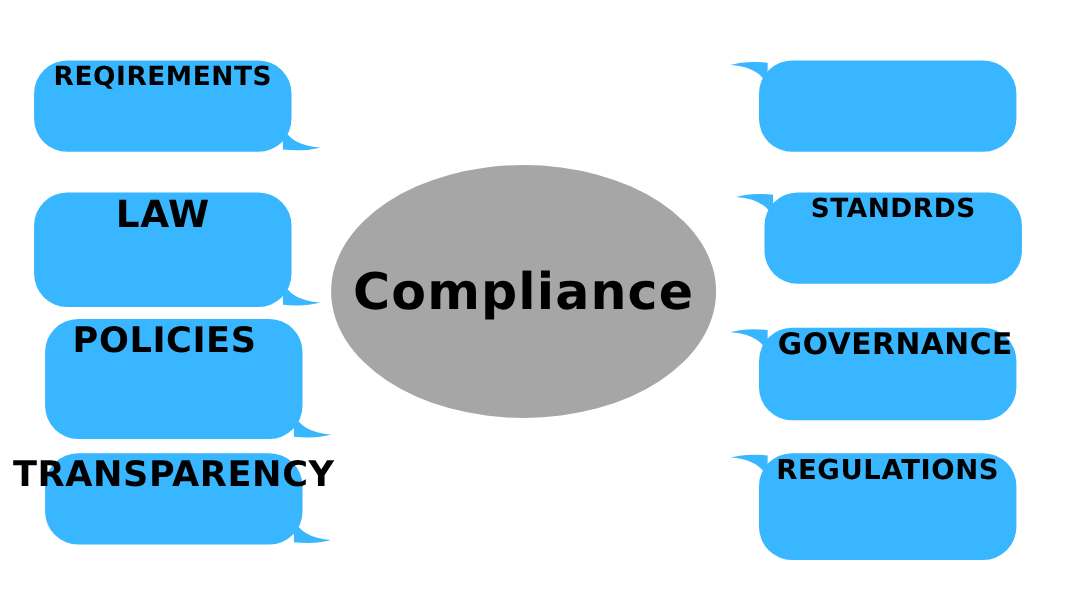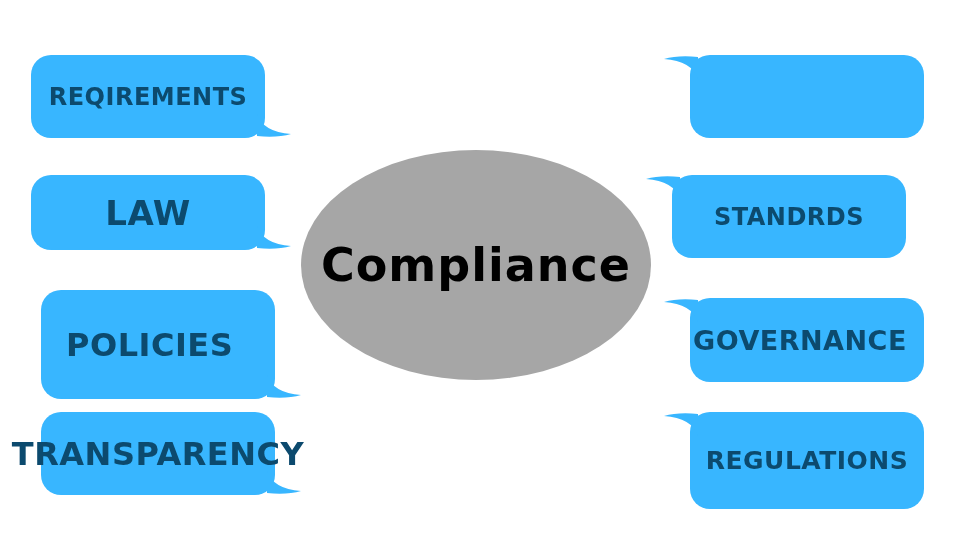--- a/index.html
+++ b/index.html
@@ -1,38 +1,38 @@
 <!DOCTYPE html>
 <html><head>
 <meta charset="utf-8">
 <style>
   html, body { margin:0; padding:0; background:#ffffff; }
   body { width:980px; height:551px; position:relative; overflow:hidden;
          font-family:"DejaVu Sans", sans-serif; }
-  .bubble { position:absolute; width:234px; background:#38b6ff; border-radius:20px;
-            display:flex; align-items:center; justify-content:center;
-            color:#0c4a6e; font-weight:bold; letter-spacing:0.5px; }
+  .bubble { position:absolute; width:234px; background:#38b6ff; border-radius:30px;
+            display:flex; justify-content:center;
+            color:#000000; font-weight:bold; letter-spacing:0.5px; }
   .bubble .tail { position:absolute; width:34px; height:24px; }
   .left .tail { right:-26px; bottom:0; }
   .right .tail { left:-26px; top:0; }
   .ellipse { position:absolute; left:301px; top:150px; width:350px; height:230px;
              background:#a6a6a6; border-radius:50%;
              display:flex; align-items:center; justify-content:center; }
   .ellipse span { font-size:46px; font-weight:bold; color:#000; letter-spacing:1px; }
 </style>
 </head>
 <body>
 
 <div class="bubble left" style="left:31px; top:55px; height:83px; font-size:24px;">
   <span>REQIREMENTS</span>
   <svg class="tail" viewBox="0 0 34 24">
       <path d="M0 0 Q6 18 34 20 Q20 24 0 22 Z" fill="#38b6ff"></path>
     </svg>
 </div>
-<div class="bubble left" style="left:31px; top:175px; height:75px; font-size:34px;">
+<div class="bubble left" style="left:31px; top:175px; height:104px; font-size:34px;">
   <span>LAW</span>
   <svg class="tail" viewBox="0 0 34 24">
       <path d="M0 0 Q6 18 34 20 Q20 24 0 22 Z" fill="#38b6ff"></path>
     </svg>
 </div>
 <div class="bubble left" style="left:41px; top:290px; height:109px; font-size:32px; justify-content:flex-start; padding-left:0;">
   <span style="margin-left:25px;">POLICIES</span>
   <svg class="tail" viewBox="0 0 34 24">
       <path d="M0 0 Q6 18 34 20 Q20 24 0 22 Z" fill="#38b6ff"></path>
     </svg>
@@ -46,28 +46,28 @@
 
 <div class="ellipse">
   <span>Compliance</span>
 </div>
 
 <div class="bubble right" style="left:690px; top:55px; height:83px; font-size:34px;">
   <svg class="tail" viewBox="0 0 34 24">
       <path d="M34 24 Q28 6 0 4 Q14 0 34 2 Z" fill="#38b6ff"></path>
     </svg>
 </div>
-<div class="bubble right" style="left:672px; top:175px; height:83px; font-size:24px;">
+<div class="bubble right" style="left:695px; top:175px; height:83px; font-size:24px;">
   <span>STANDRDS</span>
   <svg class="tail" viewBox="0 0 34 24">
       <path d="M34 24 Q28 6 0 4 Q14 0 34 2 Z" fill="#38b6ff"></path>
     </svg>
 </div>
 <div class="bubble right" style="left:690px; top:298px; height:84px; font-size:27px; justify-content:flex-start;">
-  <span style="margin-left:3px;">GOVERNANCE</span>
+  <span style="margin-left:17px;">GOVERNANCE</span>
   <svg class="tail" viewBox="0 0 34 24">
       <path d="M34 24 Q28 6 0 4 Q14 0 34 2 Z" fill="#38b6ff"></path>
     </svg>
 </div>
 <div class="bubble right" style="left:690px; top:412px; height:97px; font-size:25px;">
   <span>REGULATIONS</span>
   <svg class="tail" viewBox="0 0 34 24">
       <path d="M34 24 Q28 6 0 4 Q14 0 34 2 Z" fill="#38b6ff"></path>
     </svg>
 </div>

